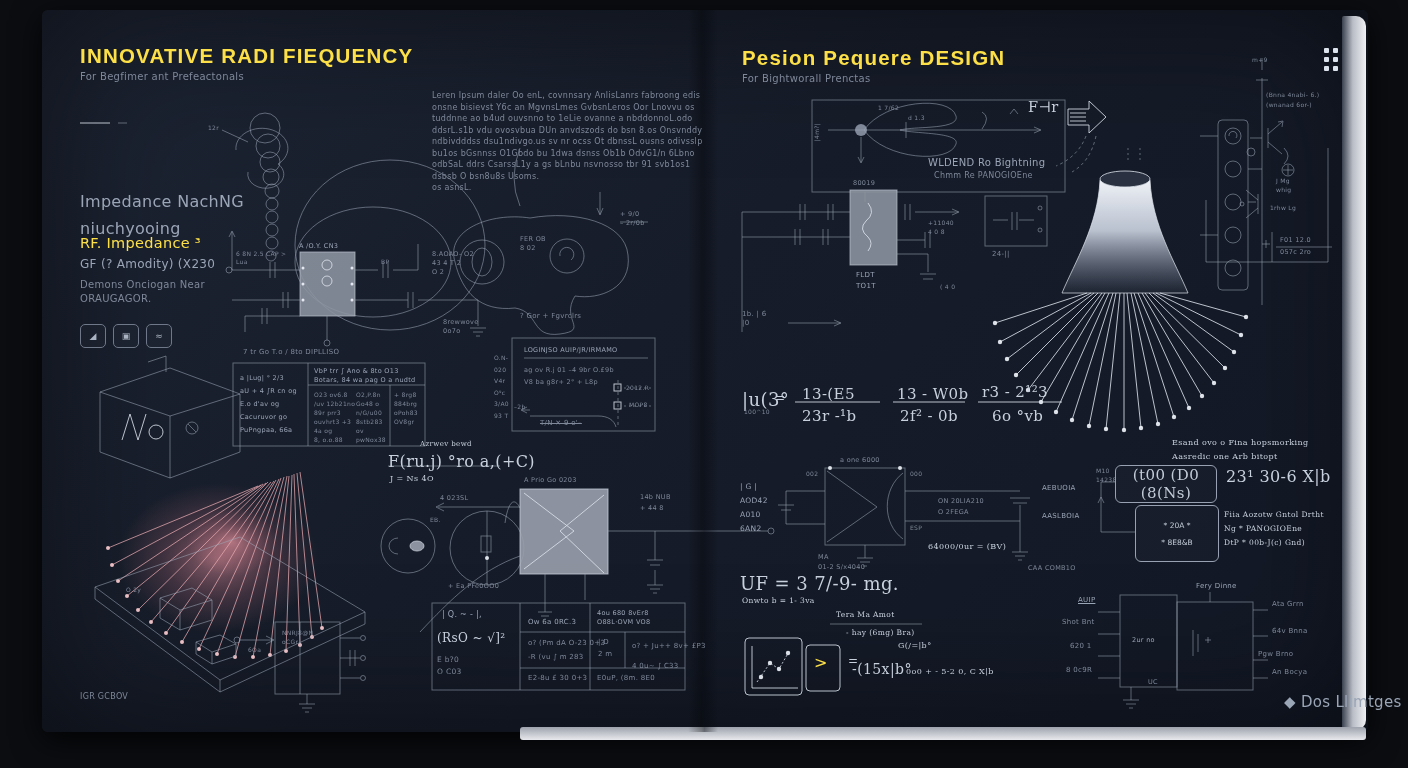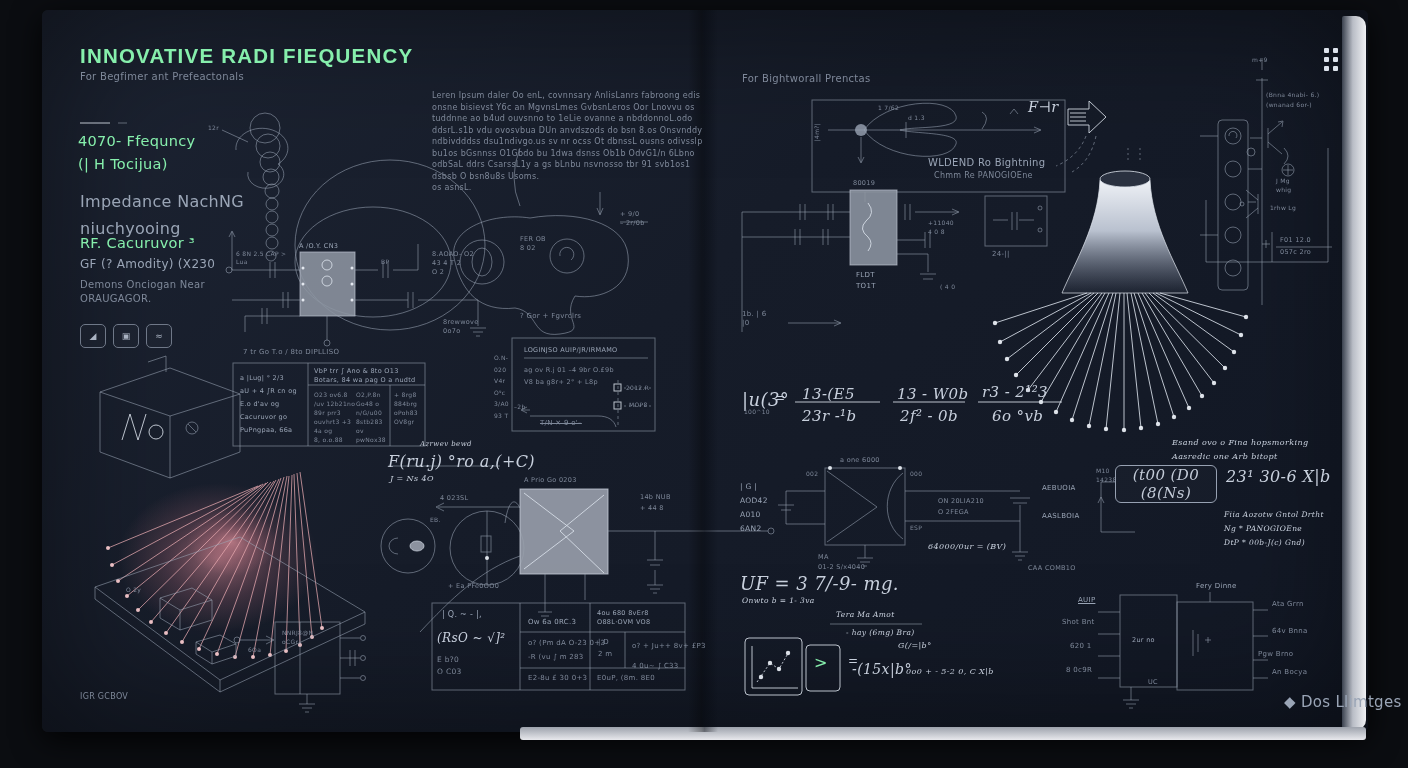--- a/index.html
+++ b/index.html
@@ -9,22 +9,22 @@
     box-shadow:inset 0 0 140px rgba(0,0,0,.55),0 8px 30px rgba(0,0,0,.85)}
   .spine{position:absolute;left:688px;top:10px;width:30px;height:722px;
     background:linear-gradient(90deg,rgba(0,0,0,0),rgba(0,0,0,.32) 45%,rgba(5,8,14,.45) 55%,rgba(0,0,0,0))}
   .edge-right{position:absolute;left:1342px;top:16px;width:24px;height:714px;border-radius:2px 10px 10px 2px;
     background:linear-gradient(90deg,#3a414e,#b9bdc6 45%,#eff0f3)}
   .edge-bottom{position:absolute;left:520px;top:727px;width:846px;height:13px;border-radius:3px;
     background:linear-gradient(180deg,#9da2ac,#e8e9ed)}
   .lb{position:absolute;color:#aeb8c6;letter-spacing:.3px;line-height:1.35;white-space:pre-line}
   .dim{color:#7e8899}
   .chalk{color:#9aa5b6}
-  .bright{color:#86efac}
-  .hw{font-family:"DejaVu Serif",serif;font-style:italic;color:#c8d0dd;letter-spacing:.4px}
+  .bright{color:#fde047}
+  .hw{font-family:"DejaVu Serif",serif;color:#c8d0dd;letter-spacing:.4px}
   .title{font-family:"Liberation Sans",sans-serif;font-weight:bold;letter-spacing:1.2px}
   .t6{font-size:6px}.t65{font-size:6.5px}.t7{font-size:7px}.t75{font-size:7.5px}
   .t8{font-size:8px}.t9{font-size:15px}.t10{font-size:10px}.t11{font-size:16px}
   .t12{font-size:12px}.t13{font-size:18px}.t14{font-size:14.5px}.t20{font-size:20.5px}
   .u{text-decoration:underline}.strike{text-decoration:line-through}
   .iconbtn{position:absolute;width:24px;height:22px;border:1px solid #6f7888;border-radius:5px;
     color:#aab3c2;font-size:9px;display:flex;align-items:center;justify-content:center;background:rgba(255,255,255,.02)}
   .rbox{position:absolute;border:1px solid #97a1b2;border-radius:6px;color:#c3cbd8;
     display:flex;align-items:center;justify-content:center;text-align:center;background:rgba(255,255,255,.02)}
   .grid-icon{position:absolute;display:grid;grid-template-columns:5px 5px;grid-auto-rows:5px;gap:4px}
@@ -379,25 +379,23 @@
   <div class="lb dim t10" style="left:80px;top:70px">For Begfimer ant Prefeactonals</div>
   <div class="lb dim t8" style="left:432px;top:90px;line-height:11.5px">Leren Ipsum daler Oo enL, covnnsary AnlisLanrs fabroong edis
 onsne bisievst Y6c an MgvnsLmes GvbsnLeros Oor Lnovvu os
 tuddnne ao b4ud ouvsnno to 1eLie ovanne a nbddonnoL.odo
 ddsrL.s1b vdu ovosvbua DUn anvdszods do bsn 8.os Onsvnddy
 ndbivdddss dsu1ndivgo.us sv nr ocss Ot dbnssL ousns odivsslp
 bu1os bGsnnss O1Gbdo bu 1dwa dsnss Ob1b OdvG1/n 6Lbno
 odbSaL ddrs CsarssL1y a gs bLnbu nsvnosso tbr 91 svb1os1
 dsbsb O bsn8u8s Usoms.
 os asnsL.</div>
-  <div class="lb bright t14" style="left:78px;top:130px;line-height:1.6">4070- Ffequncy
-(| H Tocijua)</div>
   <div class="lb chalk t11" style="left:80px;top:188px;line-height:1.7">Impedance NachNG
 niuchyooing</div>
-  <div class="lb bright t14" style="left:80px;top:234px">RF. Cacuruvor ³</div>
+  <div class="lb bright t14" style="left:80px;top:234px">RF. Impedance ³</div>
   <div class="lb chalk t12" style="left:80px;top:256px">GF (? Amodity) (X230</div>
   <div class="lb dim t10" style="left:80px;top:278px">Demons Onciogan Near
 ORAUGAGOR.</div>
 
   <div class="iconbtn" style="left:80px;top:324px">
       <span>◢</span>
     </div>
   <div class="iconbtn" style="left:113px;top:324px">
       <span>▣</span>
     </div>
@@ -495,20 +493,21 @@
   <svg width="1408" height="768" style="pointer-events:none">
     <rect x="432" y="603" width="253" height="87" class="ln"></rect>
     <line x1="520" y1="603" x2="520" y2="690" class="ln"></line>
     <line x1="590" y1="603" x2="590" y2="690" class="ln"></line>
     <line x1="520" y1="632" x2="685" y2="632" class="ln"></line>
     <line x1="520" y1="668" x2="685" y2="668" class="ln"></line>
     <line x1="625" y1="632" x2="625" y2="668" class="ln"></line>
   </svg>
   <div class="lb dim t8" style="left:80px;top:692px">IGR GCBOV</div>
 
+  <div class="lb title bright t20" style="left:742px;top:44px">Pesion Pequere  DESIGN</div>
   <div class="lb dim t10" style="left:742px;top:72px">For Bightworall  Prenctas</div>
   <div class="grid-icon" style="left:1324px;top:48px">
     <span></span>
       <span></span>
       <span></span>
       <span></span>
       <span></span>
       <span></span>
   </div>
 
@@ -561,20 +560,22 @@
 
   <div class="lb hw t13 bright" style="left:740px;top:572px">UF = 3  7/-9- mg.</div>
   <div class="lb hw t75" style="left:742px;top:596px">Onwto  b = 1- 3va</div>
 
   <div class="lb dim t6" style="left:1096px;top:466px;line-height:9px">M10
 14238</div>
   <div class="rbox hw t9" style="left:1115px;top:465px;width:100px;height:36px">
       <span>(t00 (D0 (8(Ns)</span>
     </div>
   <div class="lb hw t11 bright" style="left:1226px;top:466px">23¹ 30-6 X|b</div>
+  <div class="rbox chalk t75" style="left:1135px;top:505px;width:82px;height:55px;line-height:17px;white-space:pre-line"><span>* 20A *
+* 8E8&amp;B</span></div>
   <div class="lb hw t75" style="left:1224px;top:508px;line-height:14px">Fiia  Aozotw  Gntol  Drtht
 Ng *  PANOGIOEne
 DtP *  00b-J(c)  Gnd)</div>
 
   <div class="lb hw t75" style="left:836px;top:610px">Tera  Ma Amot</div>
   <div class="lb hw t75" style="left:846px;top:628px">- hay (6mg) Bra)</div>
   <div class="lb bright" style="left:814px;top:652px;font-size:16px">&gt;</div>
   <div class="lb hw t12" style="left:848px;top:653px">=</div>
   <div class="lb hw t8" style="left:898px;top:641px">G(/=|b°</div>
   <div class="lb hw bright" style="left:852px;top:660px;font-size:14px">-(15x|b°</div>

